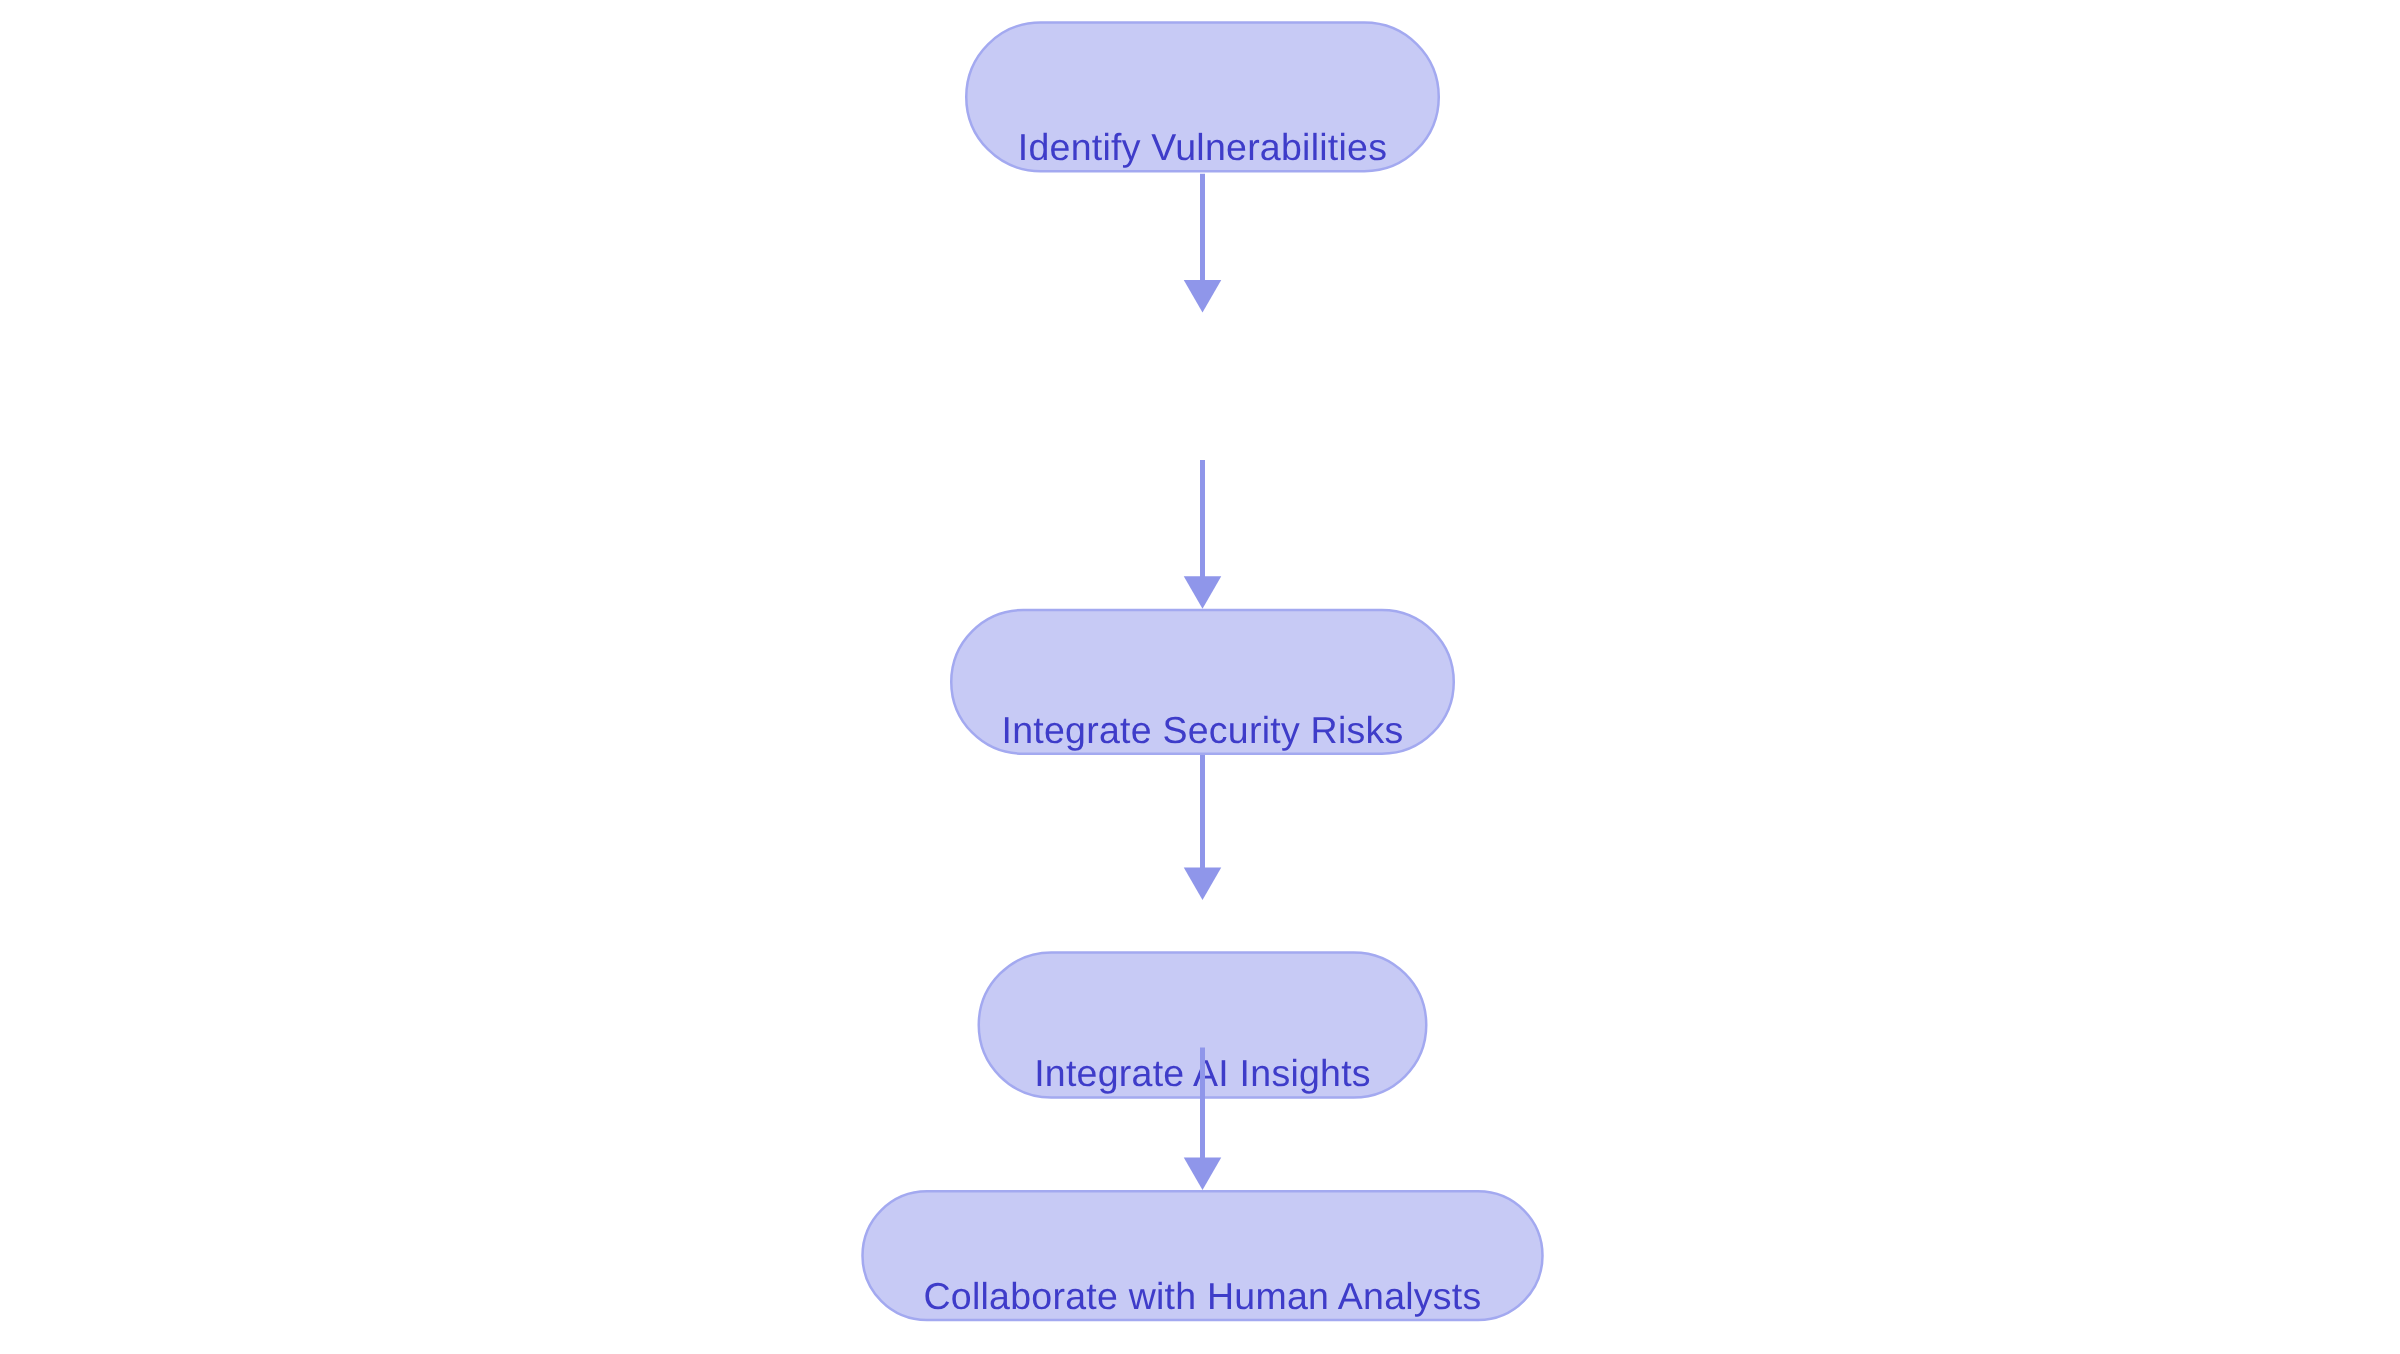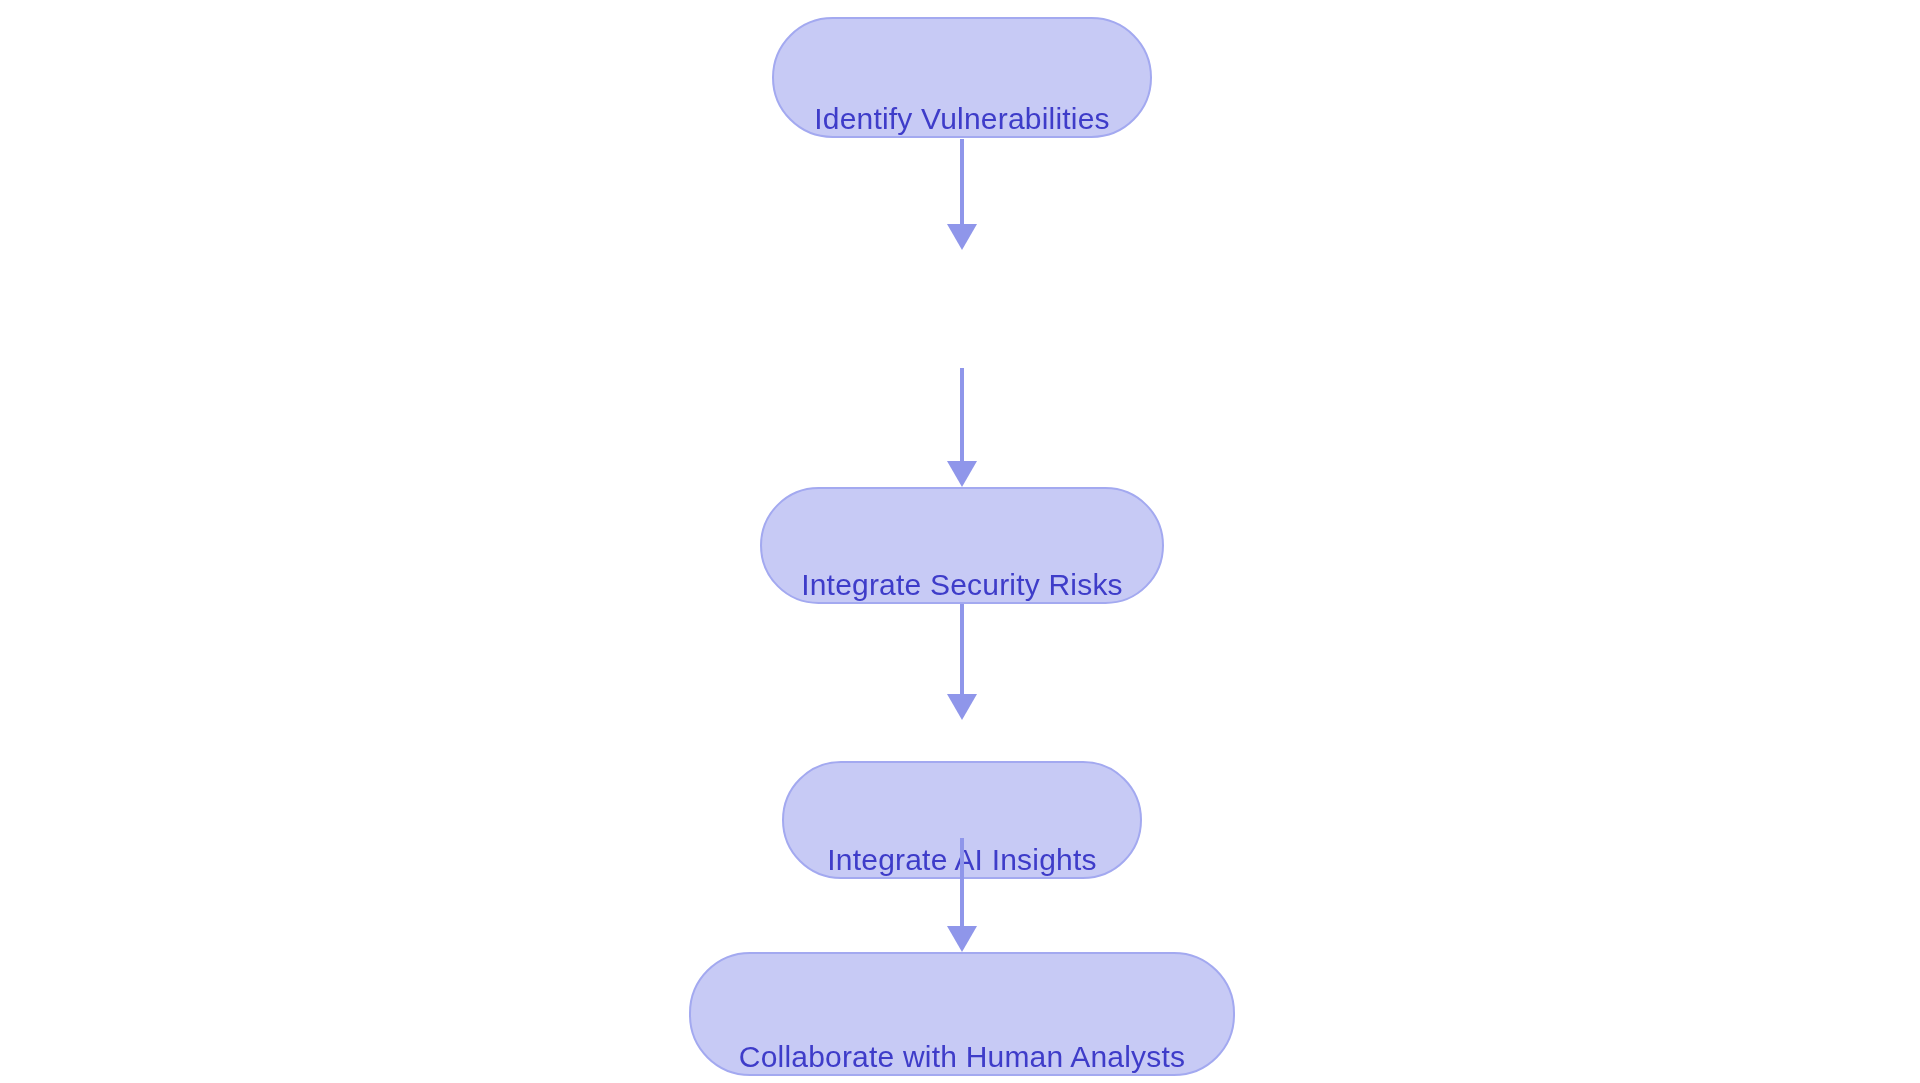--- a/index.html
+++ b/index.html
@@ -32,21 +32,21 @@
     font-size: 30px;
     font-weight: 400;
     letter-spacing: 0.2px;
     white-space: nowrap;
     text-align: center;
   }
   .node-1 { left: 772px; top: 17px;  width: 380px; height: 121px; }
   .node-2 { left: 782px; top: 250px; width: 360px; height: 118px; }
   .node-3 { left: 760px; top: 487px; width: 404px; height: 117px; }
   .node-4 { left: 782px; top: 720px; width: 360px; height: 118px; margin-top: 41px; }
-  .node-5 { left: 689px; top: 952px; width: 546px; height: 124px; }
+  .node-5 { left: 689px; top: 952px; width: 546px; height: 105px; }
 
   .edge {
     position: absolute;
     left: 945px;       
     width: 34px;
   }
   .edge-1 { top: 139px; height: 111px; }
   .edge-2 { top: 368px; height: 119px; }
   .edge-3 { top: 604px; height: 116px; }
   .edge-4 { top: 838px; height: 114px; }

